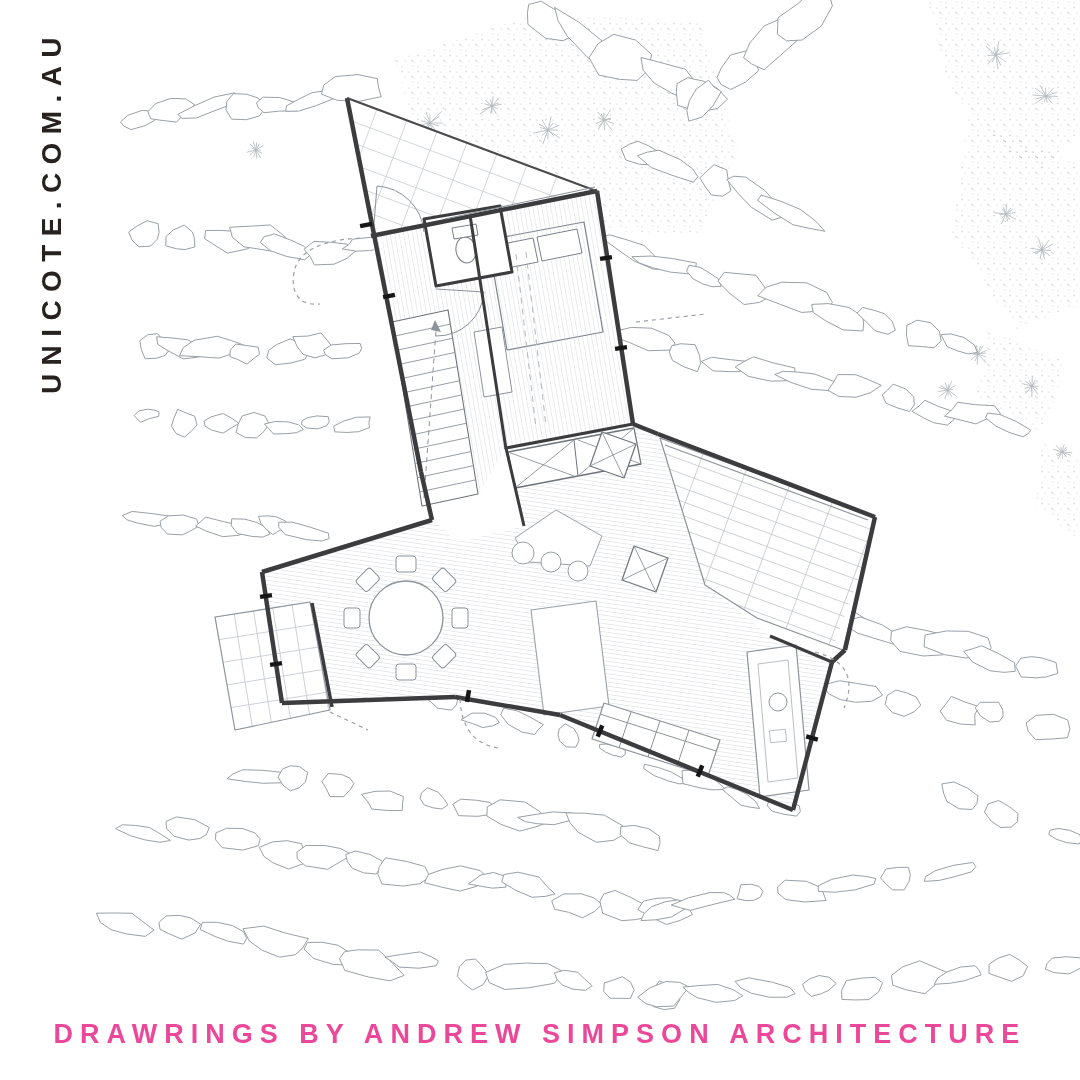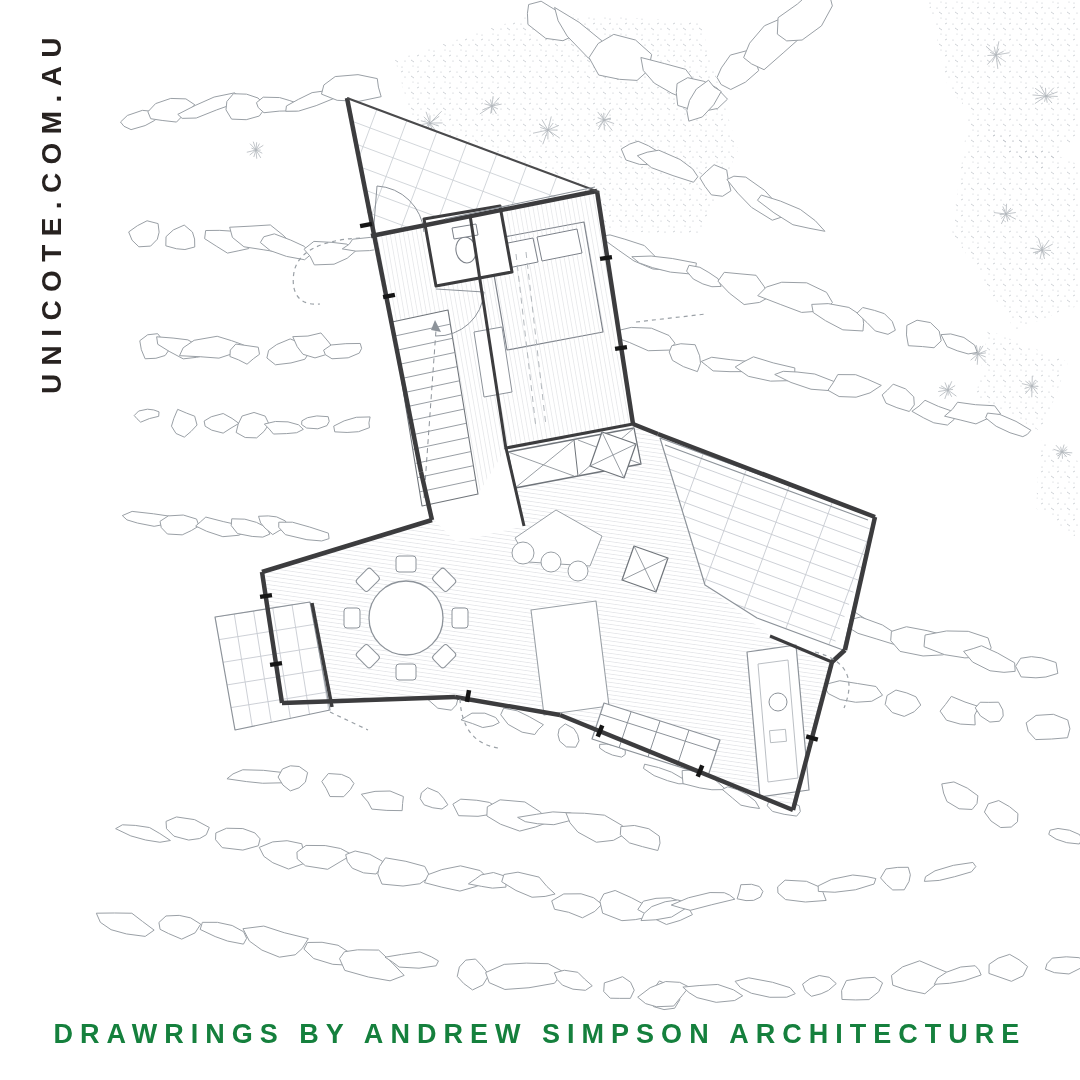--- a/index.html
+++ b/index.html
@@ -2,21 +2,21 @@
 <html><head>
 <meta charset="utf-8">
 <style>
   html,body{margin:0;padding:0;background:#ffffff;}
   #canvas{position:relative;width:1080px;height:1080px;background:#ffffff;overflow:hidden;
           font-family:"Liberation Sans","DejaVu Sans",sans-serif;}
   #plan-svg{position:absolute;left:0;top:0;}
   .side-text{position:absolute;left:36px;top:394px;transform:rotate(-90deg);transform-origin:0 0;
              font-size:28px;font-weight:700;letter-spacing:0.30em;color:#272220;white-space:nowrap;}
   .caption{position:absolute;left:0;right:0;bottom:30px;text-align:center;
-           font-size:27px;font-weight:700;letter-spacing:0.26em;color:#15803d;white-space:nowrap;}
+           font-size:27px;font-weight:700;letter-spacing:0.26em;color:#ec4899;white-space:nowrap;}
 </style>
 </head>
 <body>
 
 <div id="canvas">
   <svg id="plan-svg" width="1080" height="1080" viewBox="0 0 1080 1080">
     <defs>
       <pattern id="stip" width="16" height="16" patternUnits="userSpaceOnUse">
         <circle cx="2" cy="3" r="0.6" fill="#b6bbc1"></circle>
         <circle cx="9" cy="8" r="0.6" fill="#b6bbc1"></circle>

